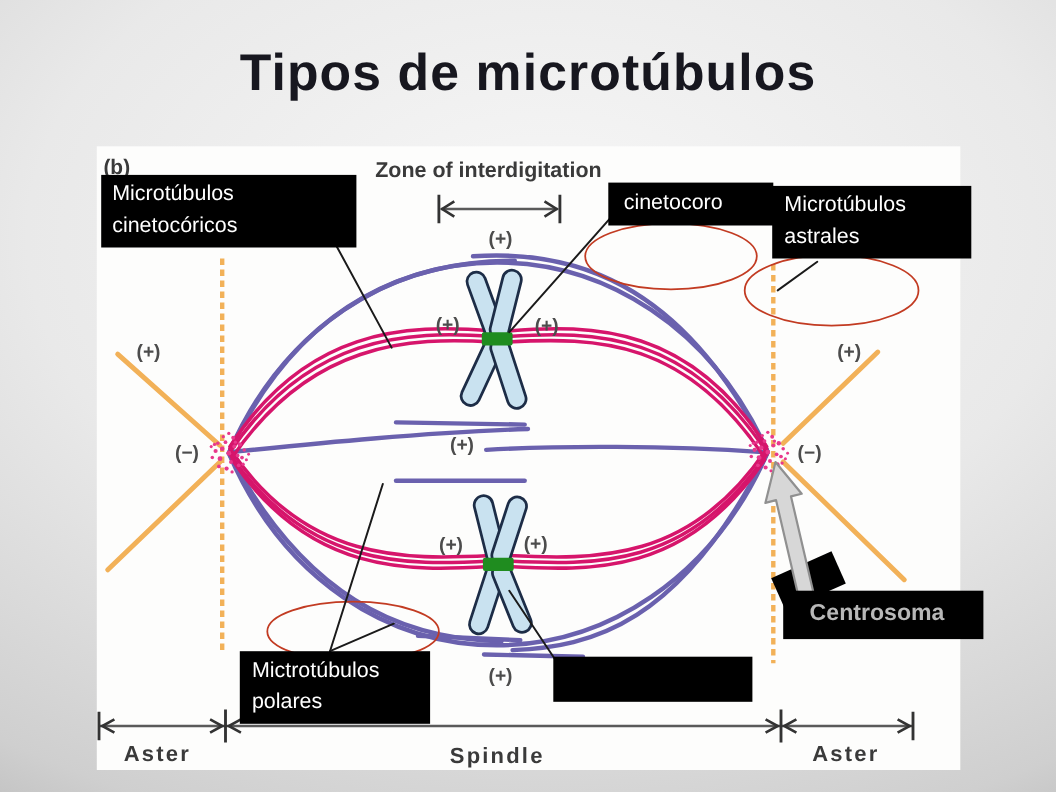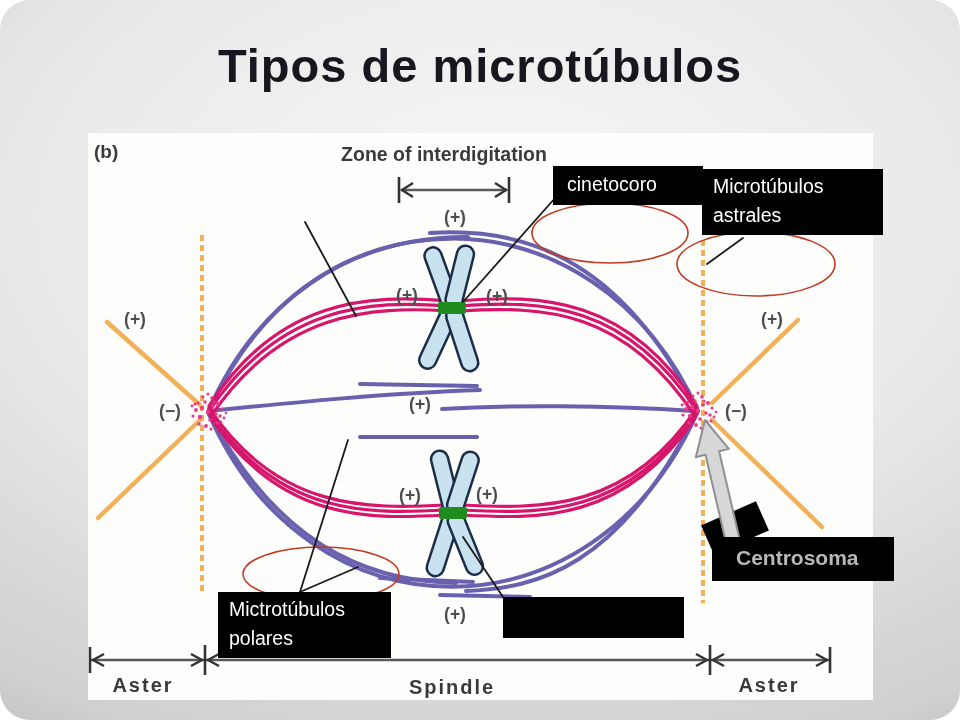--- a/index.html
+++ b/index.html
@@ -1,20 +1,19 @@
 <!DOCTYPE html>
 <html style="--polar_mt_blue: #6a61ae; --kinetochore_fiber_magenta: #d6156b; --astral_ray_orange: #f2b158; --kinetochore_green: #1f8c1f; --chromosome_blue: #c9e2f0; --centrosome_pink: #e8388c; --highlight_red: #c23b22; --callout_bg: #000000; --callout_text: #ffffff; --centrosome_text: #b8b8b8;"><head>
 <meta charset="utf-8">
 <style>
   html,body{margin:0;padding:0;}
   .slide{
     position:relative;width:960px;height:720px;overflow:hidden;
     background:radial-gradient(ellipse 130% 115% at 52% 30%, #f7f7f7 0%, #e9e9e9 38%, #cfcfcf 68%, #8f8f8f 100%);
     font-family:"Liberation Sans", sans-serif;
-    border-radius:30px;
   }
   .title{
     position:absolute;top:38px;left:0;width:100%;margin:0;
     text-align:center;font-size:47px;font-weight:700;letter-spacing:1px;
     color:#17171f;
   }
   .panel{
     position:absolute;left:88px;top:133px;width:785px;height:567px;
     background:#fdfdfc;z-index:1;
   }
@@ -205,19 +204,20 @@
       <path class="leader" d="M348,440 L300,592"></path>
       <path class="leader" d="M358,567 L300,592"></path>
       <path class="leader" d="M463,537 L505,600"></path>
     </g>
     <g>
       <rect x="705" y="512" width="60" height="32" fill="#000" transform="rotate(-24 735 528)"></rect>
       <polygon points="705,420 728.8,448.9 719.1,451.3 740.8,544.3 727.2,547.7 705.5,454.7 695.8,457.2" fill="#d7d7d7" stroke="#909090" stroke-width="2" stroke-linejoin="round"></polygon>
     </g>
   </svg>
 
+  <div class="callout co-kmts">Microtúbulos cinetocóricos</div>
   <div class="callout co-kine">cinetocoro</div>
   <div class="callout co-astral">Microtúbulos astrales</div>
   <div class="callout co-polar">Mictrotúbulos polares</div>
   <div class="callout co-covered"></div>
   <div class="callout co-centro">Centrosoma</div>
 
 </div>
 
 </body></html>

